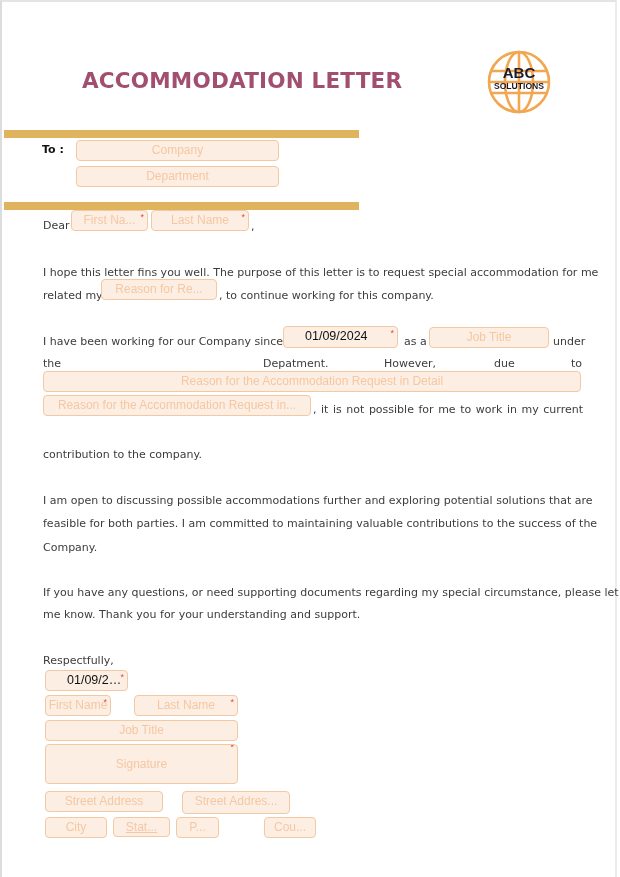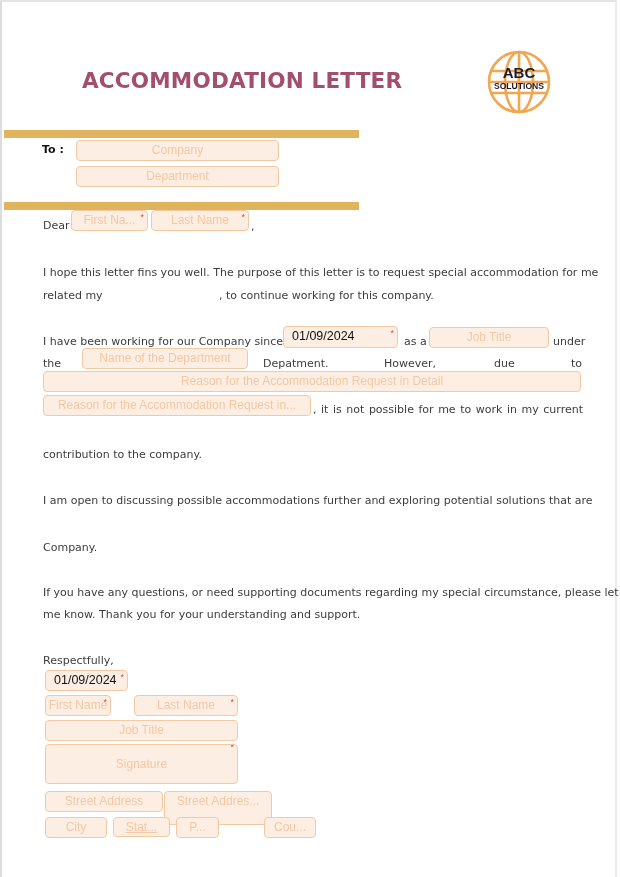--- a/index.html
+++ b/index.html
@@ -25,21 +25,21 @@
   .txt { position: absolute; font-size: 11px; color: #3c3c3c; white-space: nowrap; }
   .bold { font-weight: bold; color: #111; }
 
   .field {
     position: absolute; box-sizing: border-box;
     background: #fdeee3; border: 1.3px solid #f3c9a4; border-radius: 4px;
     color: #f5c7a2; font-family: "Liberation Sans", sans-serif; font-size: 12px;
     text-align: center; line-height: 18px; white-space: nowrap; overflow: hidden;
     text-overflow: ellipsis;
   }
-  .field.filled { color: #111; text-align: left; padding-left: 8px; font-size: 12.5px; }
+  .field.filled { color: #111; text-align: left; padding-left: 21px; font-size: 12.5px; }
   .req {
     position: absolute; right: 3px; top: -3px; color: #e04848; font-size: 9px;
     font-family: "Liberation Sans", sans-serif;
   }
 </style>
 </head>
 <body>
 
 <div class="page">
 
@@ -73,44 +73,45 @@
     <span class="req">*</span>
   </div>
   <div class="field" style="left:149px; top:208px; width:98px; height:21px;">
     <span>Last Name</span>
     <span class="req">*</span>
   </div>
   <div class="txt" style="left:249px; top:218px;">,</div>
 
   <div class="txt" style="left:41px; top:264px;">I hope this letter fins you well. The purpose of this letter is to request special accommodation for me</div>
   <div class="txt" style="left:41px; top:287px;">related my</div>
+  <div class="field" style="left:99px; top:277px; width:116px; height:21px;">Reason for Re...</div>
   <div class="txt" style="left:217px; top:287px;">, to continue working for this company.</div>
 
   <div class="txt" style="left:41px; top:333px;">I have been working for our Company since</div>
   <div class="field filled" style="left:281px; top:324px; width:115px; height:22px;">
     <span>01/09/2024</span>
     <span class="req">*</span>
   </div>
   <div class="txt" style="left:402px; top:333px;">as a</div>
   <div class="field" style="left:427px; top:325px; width:120px; height:21px;">Job Title</div>
   <div class="txt" style="left:551px; top:333px;">under</div>
 
   <div class="txt" style="left:41px; top:355px;">the</div>
-  <div class="field" style="left:80px; top:346px; width:166px; height:21px;">Name of the Department</div>
   <div class="txt" style="left:261px; top:355px;">Depatment.</div>
   <div class="txt" style="left:382px; top:355px;">However,</div>
   <div class="txt" style="left:492px; top:355px;">due</div>
   <div class="txt" style="left:569px; top:355px;">to</div>
 
   <div class="field" style="left:41px; top:369px; width:538px; height:21px;">Reason for the Accommodation Request in Detail</div>
   <div class="field" style="left:41px; top:393px; width:268px; height:21px;">Reason for the Accommodation Request in...</div>
   <div class="txt" style="left:311px; top:401px; width:270px; text-align: justify; text-align-last: justify;">, it is not possible for me to work in my current</div>
   <div class="txt" style="left:41px; top:446px;">contribution to the company.</div>
 
   <div class="txt" style="left:41px; top:492px;">I am open to discussing possible accommodations further and exploring potential solutions that are</div>
+  <div class="txt" style="left:41px; top:515px;">feasible for both parties. I am committed to maintaining valuable contributions to the success of the</div>
   <div class="txt" style="left:41px; top:539px;">Company.</div>
 
   <div class="txt" style="left:41px; top:584px;">If you have any questions, or need supporting documents regarding my special circumstance, please let</div>
   <div class="txt" style="left:41px; top:606px;">me know. Thank you for your understanding and support.</div>
 
   <div class="txt" style="left:41px; top:652px;">Respectfully,</div>
   <div class="field filled" style="left:43px; top:668px; width:83px; height:21px;">
     <span>01/09/2024</span>
     <span class="req">*</span>
   </div>
@@ -121,19 +122,19 @@
   <div class="field" style="left:132px; top:693px; width:104px; height:21px;">
     <span>Last Name</span>
     <span class="req">*</span>
   </div>
   <div class="field" style="left:43px; top:718px; width:193px; height:21px;">Job Title</div>
   <div class="field" style="left:43px; top:742px; width:193px; height:40px; line-height:38px;">
     <span>Signature</span>
     <span class="req" style="line-height:normal;">*</span>
   </div>
   <div class="field" style="left:43px; top:789px; width:118px; height:21px;">Street Address</div>
-  <div class="field" style="left:162px; top:789px; width:108px; height:34px;">Street Addres...</div>
+  <div class="field" style="left:180px; top:789px; width:108px; height:23px;">Street Addres...</div>
   <div class="field" style="left:43px; top:815px; width:62px; height:21px;">City</div>
   <div class="field" style="left:111px; top:815px; width:57px; height:20px;text-decoration:underline;">Stat...</div>
   <div class="field" style="left:174px; top:815px; width:43px; height:21px;">P...</div>
   <div class="field" style="left:222px; top:815px; width:52px; height:21px;margin-left:40px;">Cou...</div>
 
 </div>
 
 </body></html>

